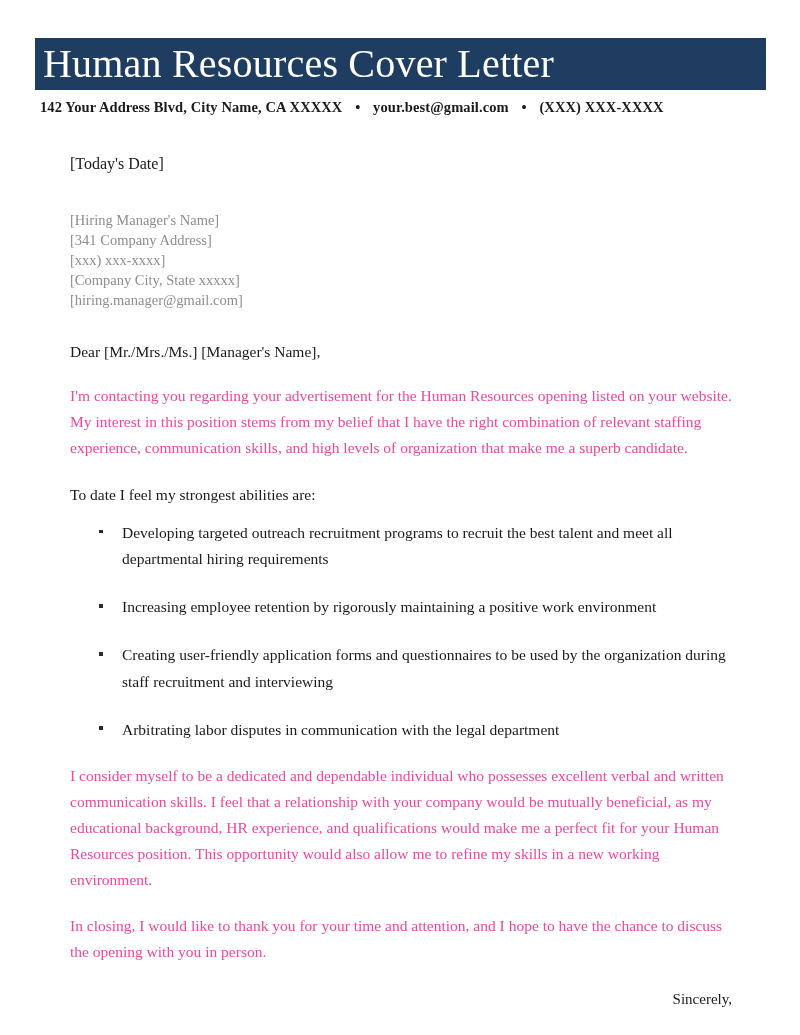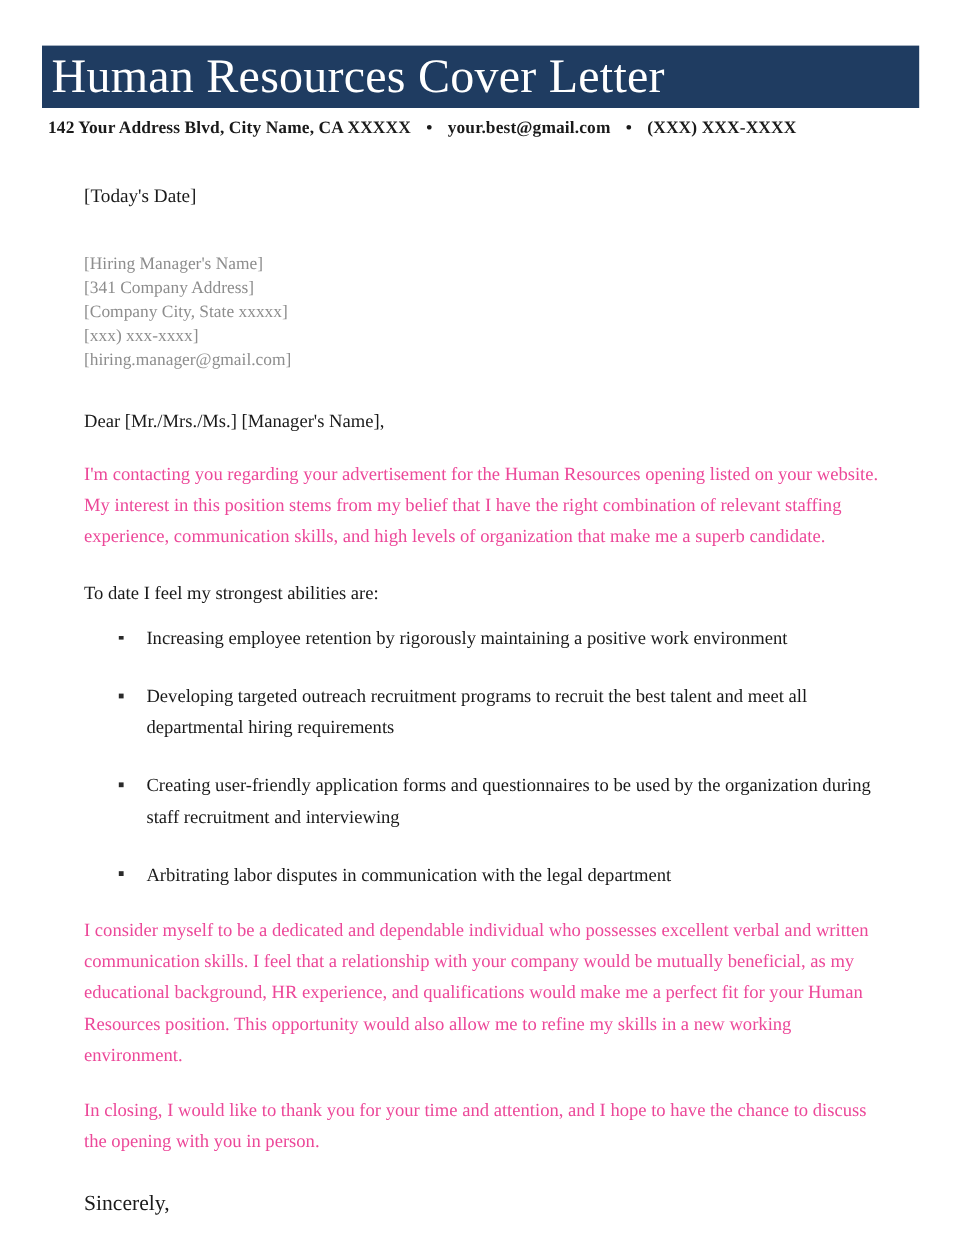--- a/index.html
+++ b/index.html
@@ -121,22 +121,23 @@
     top: 0.62em;
     width: 3.5px;
     height: 3.5px;
     background: #2a2a2a;
   }
 
   .closing-para { margin-top: 22px; }
 
   .signoff {
     margin: 22px 0 0 0;
-    font-size: 18px;
-    line-height: 1.68;
+    font-size: 15px;
+    line-height: 1.68;
+    text-align: right;
   }
 
   .signature-name {
     margin: 22px 0 0 0;
     font-size: 16px;
     line-height: 1.68;
     color: #2b4a73;
   }
 </style>
 </head>
@@ -156,39 +157,39 @@
     <span>(XXX) XXX-XXXX</span>
   </div>
 
   <div class="body">
 
     <div class="date-line">[Today's Date]</div>
 
     <div class="recipient-block">
       <div>[Hiring Manager's Name]</div>
       <div>[341 Company Address]</div>
+      <div>[xxx) xxx-xxxx]</div>
       <div>[Company City, State xxxxx]</div>
-      <div>[xxx) xxx-xxxx]</div>
       <div>[hiring.manager@gmail.com]</div>
     </div>
 
     <div class="salutation">Dear [Mr./Mrs./Ms.] [Manager's Name],</div>
 
     <p class="para">I'm contacting you regarding your advertisement for the Human Resources opening listed on your website. My interest in this position stems from my belief that I have the right combination of relevant staffing experience, communication skills, and high levels of organization that make me a superb candidate.</p>
 
     <p class="lead-in">To date I feel my strongest abilities are:</p>
 
     <ul class="bullets">
       <li>
         <span class="bullet-dot"></span>
+        <span>Developing targeted outreach recruitment programs to recruit the best talent and meet all departmental hiring requirements</span>
+      </li>
+      <li>
+        <span class="bullet-dot"></span>
         <span>Increasing employee retention by rigorously maintaining a positive work environment</span>
-      </li>
-      <li>
-        <span class="bullet-dot"></span>
-        <span>Developing targeted outreach recruitment programs to recruit the best talent and meet all departmental hiring requirements</span>
       </li>
       <li>
         <span class="bullet-dot"></span>
         <span>Creating user-friendly application forms and questionnaires to be used by the organization during staff recruitment and interviewing</span>
       </li>
       <li>
         <span class="bullet-dot"></span>
         <span>Arbitrating labor disputes in communication with the legal department</span>
       </li>
     </ul>

